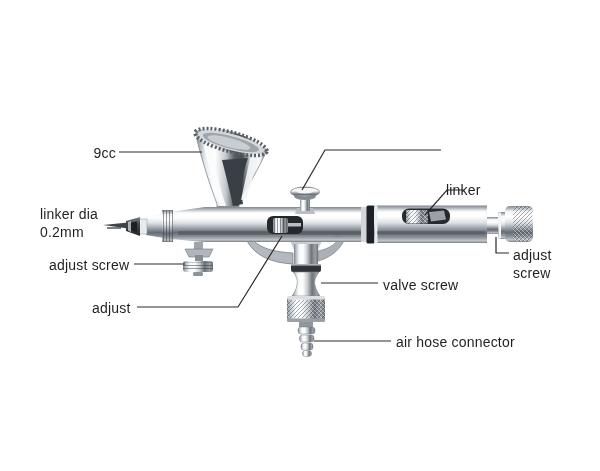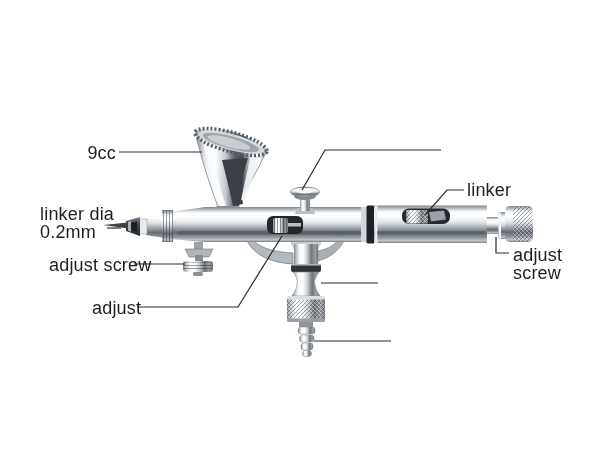--- a/index.html
+++ b/index.html
@@ -2,21 +2,21 @@
 <html><head>
 <meta charset="utf-8">
 <style>
   html,body{margin:0;padding:0;background:#ffffff;}
   .stage{
     position:relative;width:600px;height:471px;background:#ffffff;overflow:hidden;
     font-family:"Liberation Sans", sans-serif;
   }
   .illustration{position:absolute;left:0;top:0;width:600px;height:471px;}
   .part-label{
-    position:absolute;color:#1f1f1f;font-size:18px;line-height:18px;
+    position:absolute;color:#1f1f1f;font-size:14px;line-height:18px;
     white-space:pre-line;letter-spacing:0.2px;
   }
   .ra{text-align:right;}
 </style>
 </head>
 <body>
 
 <div class="stage">
 
   <svg class="illustration" viewBox="0 0 600 471" aria-hidden="true">
@@ -181,17 +181,19 @@
       <path d="M378,283 H321"></path>
       <path d="M391,341 H314"></path>
     </g>
   </svg>
 
   <div class="part-label ra" style="left:70px;top:144px;width:46px;">9cc</div>
   <div class="part-label" style="left:40px;top:205px;width:90px;">linker dia
 0.2mm</div>
   <div class="part-label" style="left:49px;top:256px;width:110px;">adjust screw</div>
   <div class="part-label" style="left:92px;top:299px;width:80px;">adjust</div>
-  <div class="part-label" style="left:467px;top:181px;width:70px;">linker</div>
+  <div class="part-label" style="left:446px;top:181px;width:70px;">linker</div>
   <div class="part-label" style="left:513px;top:246px;width:70px;">adjust
 screw</div>
+  <div class="part-label" style="left:383px;top:276px;width:110px;">valve screw</div>
+  <div class="part-label" style="left:396px;top:333px;width:140px;">air hose connector</div>
 
 </div>
 
 </body></html>

